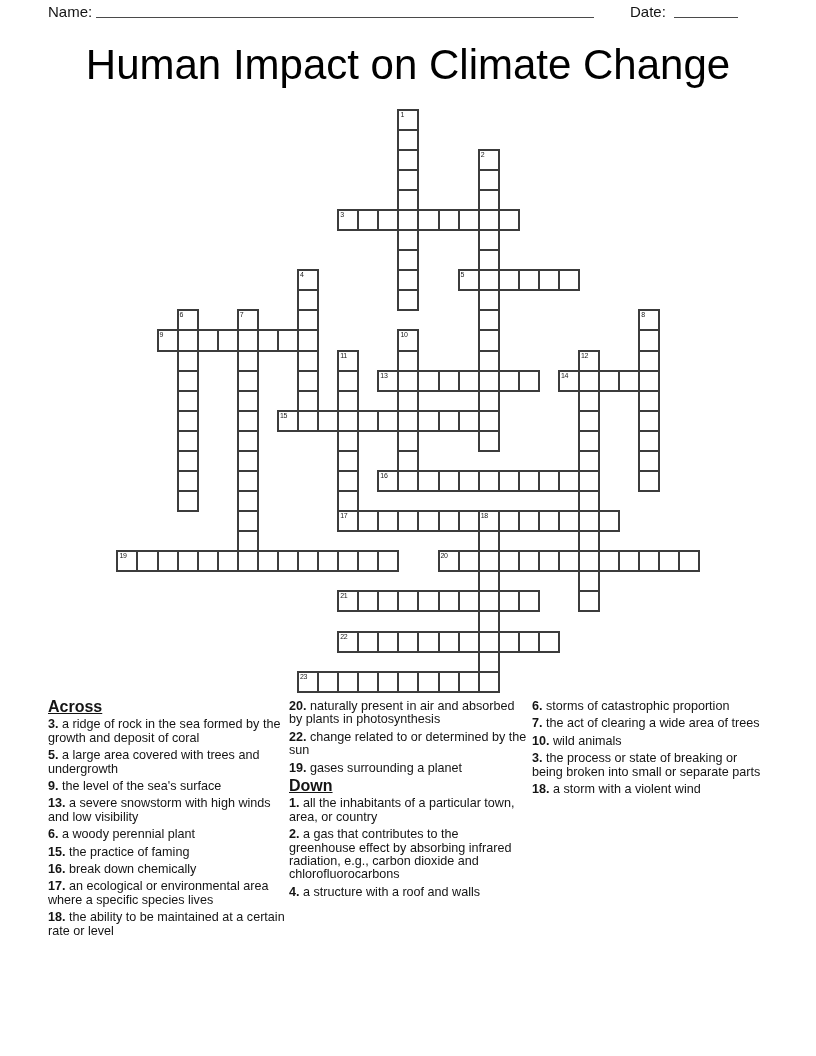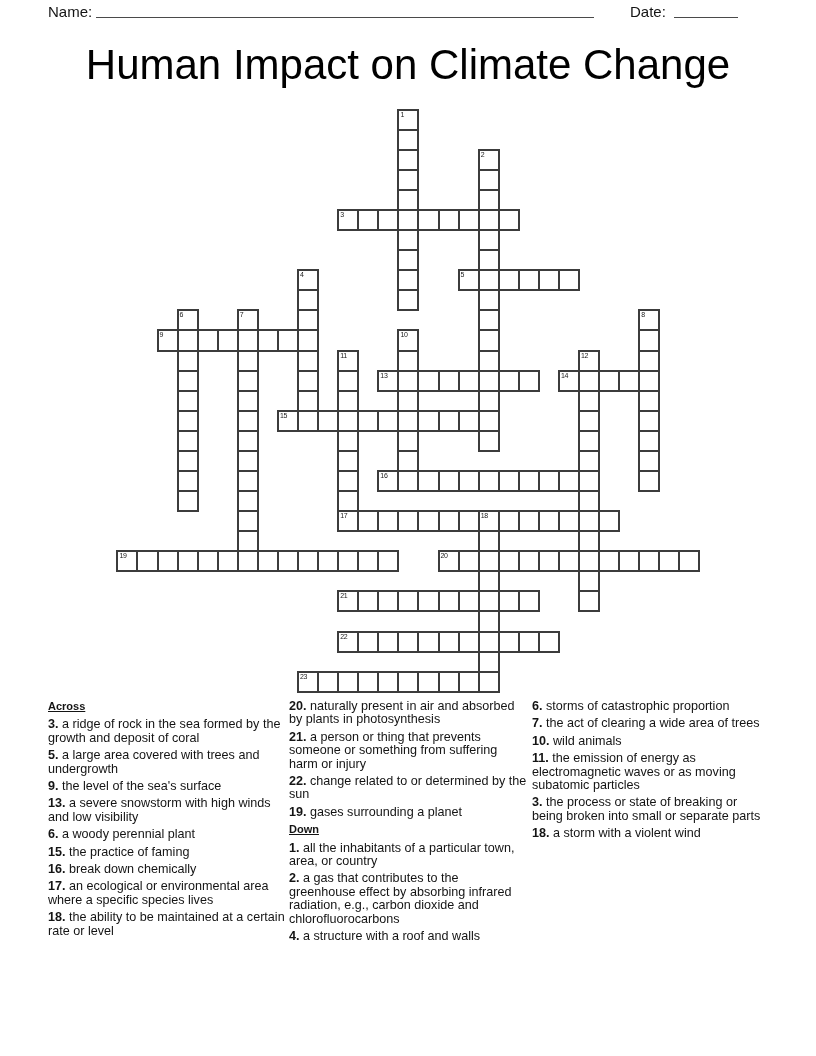--- a/index.html
+++ b/index.html
@@ -20,21 +20,21 @@
   }
   .cellnum{
     position:absolute;left:1px;top:0;font-size:7px;line-height:8px;
     color:#1a1a1a;letter-spacing:-0.3px;
   }
   .cluecol{
     position:absolute;top:700px;width:238px;
     font-size:12.6px;line-height:13.4px;color:#141414;
   }
   .cluehead{
-    font-weight:bold;text-decoration:underline;font-size:11px;
+    font-weight:bold;text-decoration:underline;font-size:16px;
     margin:0 0 5px 0;
   }
   .clue{margin:0 0 4px 0;}
   .clue b{font-weight:bold;}
 </style>
 </head>
 <body>
 
 <div class="page">
 
@@ -311,30 +311,28 @@
       <div class="clue"><b>9. </b>the level of the sea's surface</div>
       <div class="clue"><b>13. </b>a severe snowstorm with high winds and low visibility</div>
       <div class="clue"><b>6. </b>a woody perennial plant</div>
       <div class="clue"><b>15. </b>the practice of faming</div>
       <div class="clue"><b>16. </b>break down chemically</div>
       <div class="clue"><b>17. </b>an ecological or environmental area where a specific species lives</div>
       <div class="clue"><b>18. </b>the ability to be maintained at a certain rate or level</div>
     </div>
   <div class="cluecol" style="left:289px;">
       <div class="clue"><b>20. </b>naturally present in air and absorbed by plants in photosynthesis</div>
-      <div class="clue"><b>21. </b>a person or thing that prevents someone or something from suffering harm or injury</div>
       <div class="clue"><b>22. </b>change related to or determined by the sun</div>
       <div class="clue"><b>19. </b>gases surrounding a planet</div>
       <div class="cluehead">Down</div>
       <div class="clue"><b>1. </b>all the inhabitants of a particular town, area, or country</div>
       <div class="clue"><b>2. </b>a gas that contributes to the greenhouse effect by absorbing infrared radiation, e.g., carbon dioxide and chlorofluorocarbons</div>
       <div class="clue"><b>4. </b>a structure with a roof and walls</div>
     </div>
   <div class="cluecol" style="left:532px;">
       <div class="clue"><b>6. </b>storms of catastrophic proportion</div>
       <div class="clue"><b>7. </b>the act of clearing a wide area of trees</div>
       <div class="clue"><b>10. </b>wild animals</div>
-      <div class="clue"><b>11. </b>the emission of energy as electromagnetic waves or as moving subatomic particles</div>
       <div class="clue"><b>3. </b>the process or state of breaking or being broken into small or separate parts</div>
       <div class="clue"><b>18. </b>a storm with a violent wind</div>
     </div>
 
 </div>
 
 </body></html>

